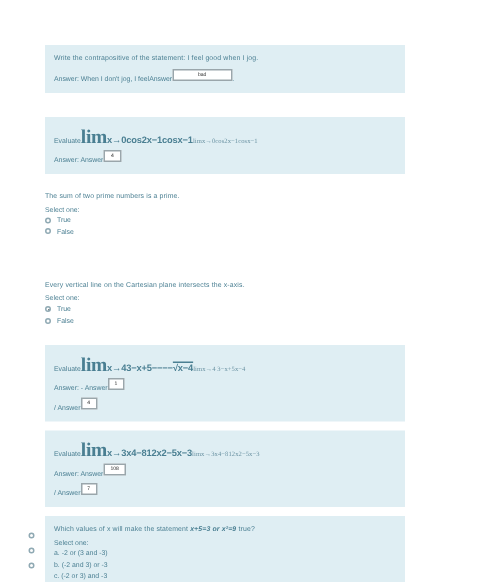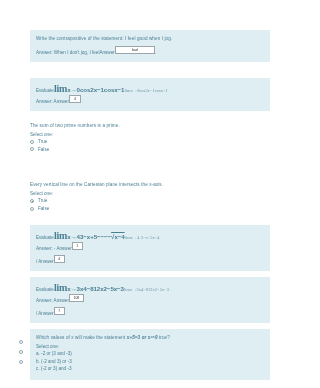--- a/index.html
+++ b/index.html
@@ -78,21 +78,21 @@
     font-size: 3.4px;
     color: #2f2f2f;
     font-family: "Liberation Sans", sans-serif;
     white-space: nowrap;
   }
   .ansbox.w-wide { width: 40px; }
   .ansbox.w-narrow { width: 12px; }
   .ansbox.w-mid { width: 15px; }
   .ansbox.w-sm { width: 11px; }
   .math-lim {
-    font-size: 10px;
+    font-size: 13px;
     font-weight: bold;
     font-family: "Liberation Serif", serif;
     letter-spacing: -0.2px;
     text-align: center;
   }
   .math-sub {
     font-size: 6.2px;
     font-weight: bold;
     letter-spacing: -0.1px;
   }

